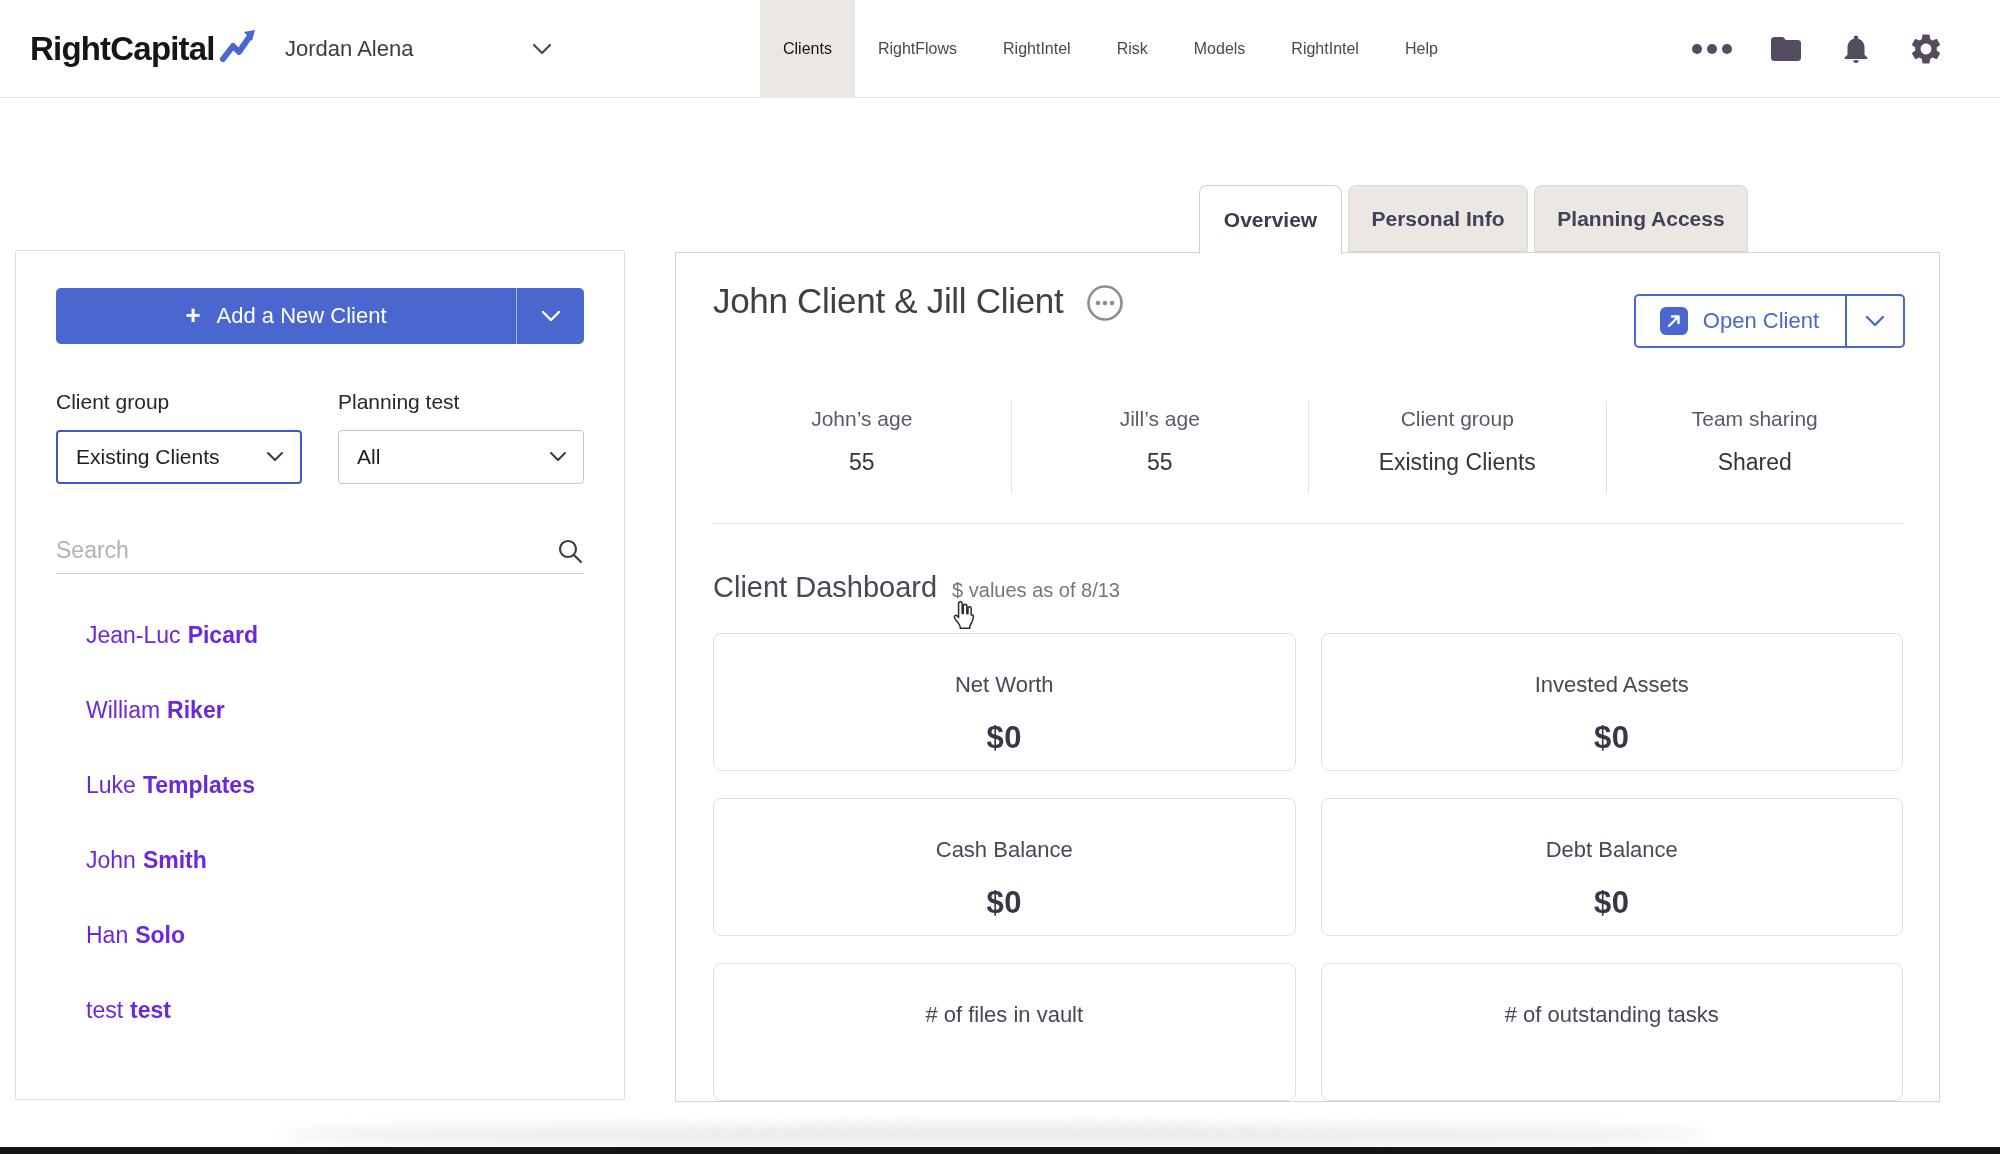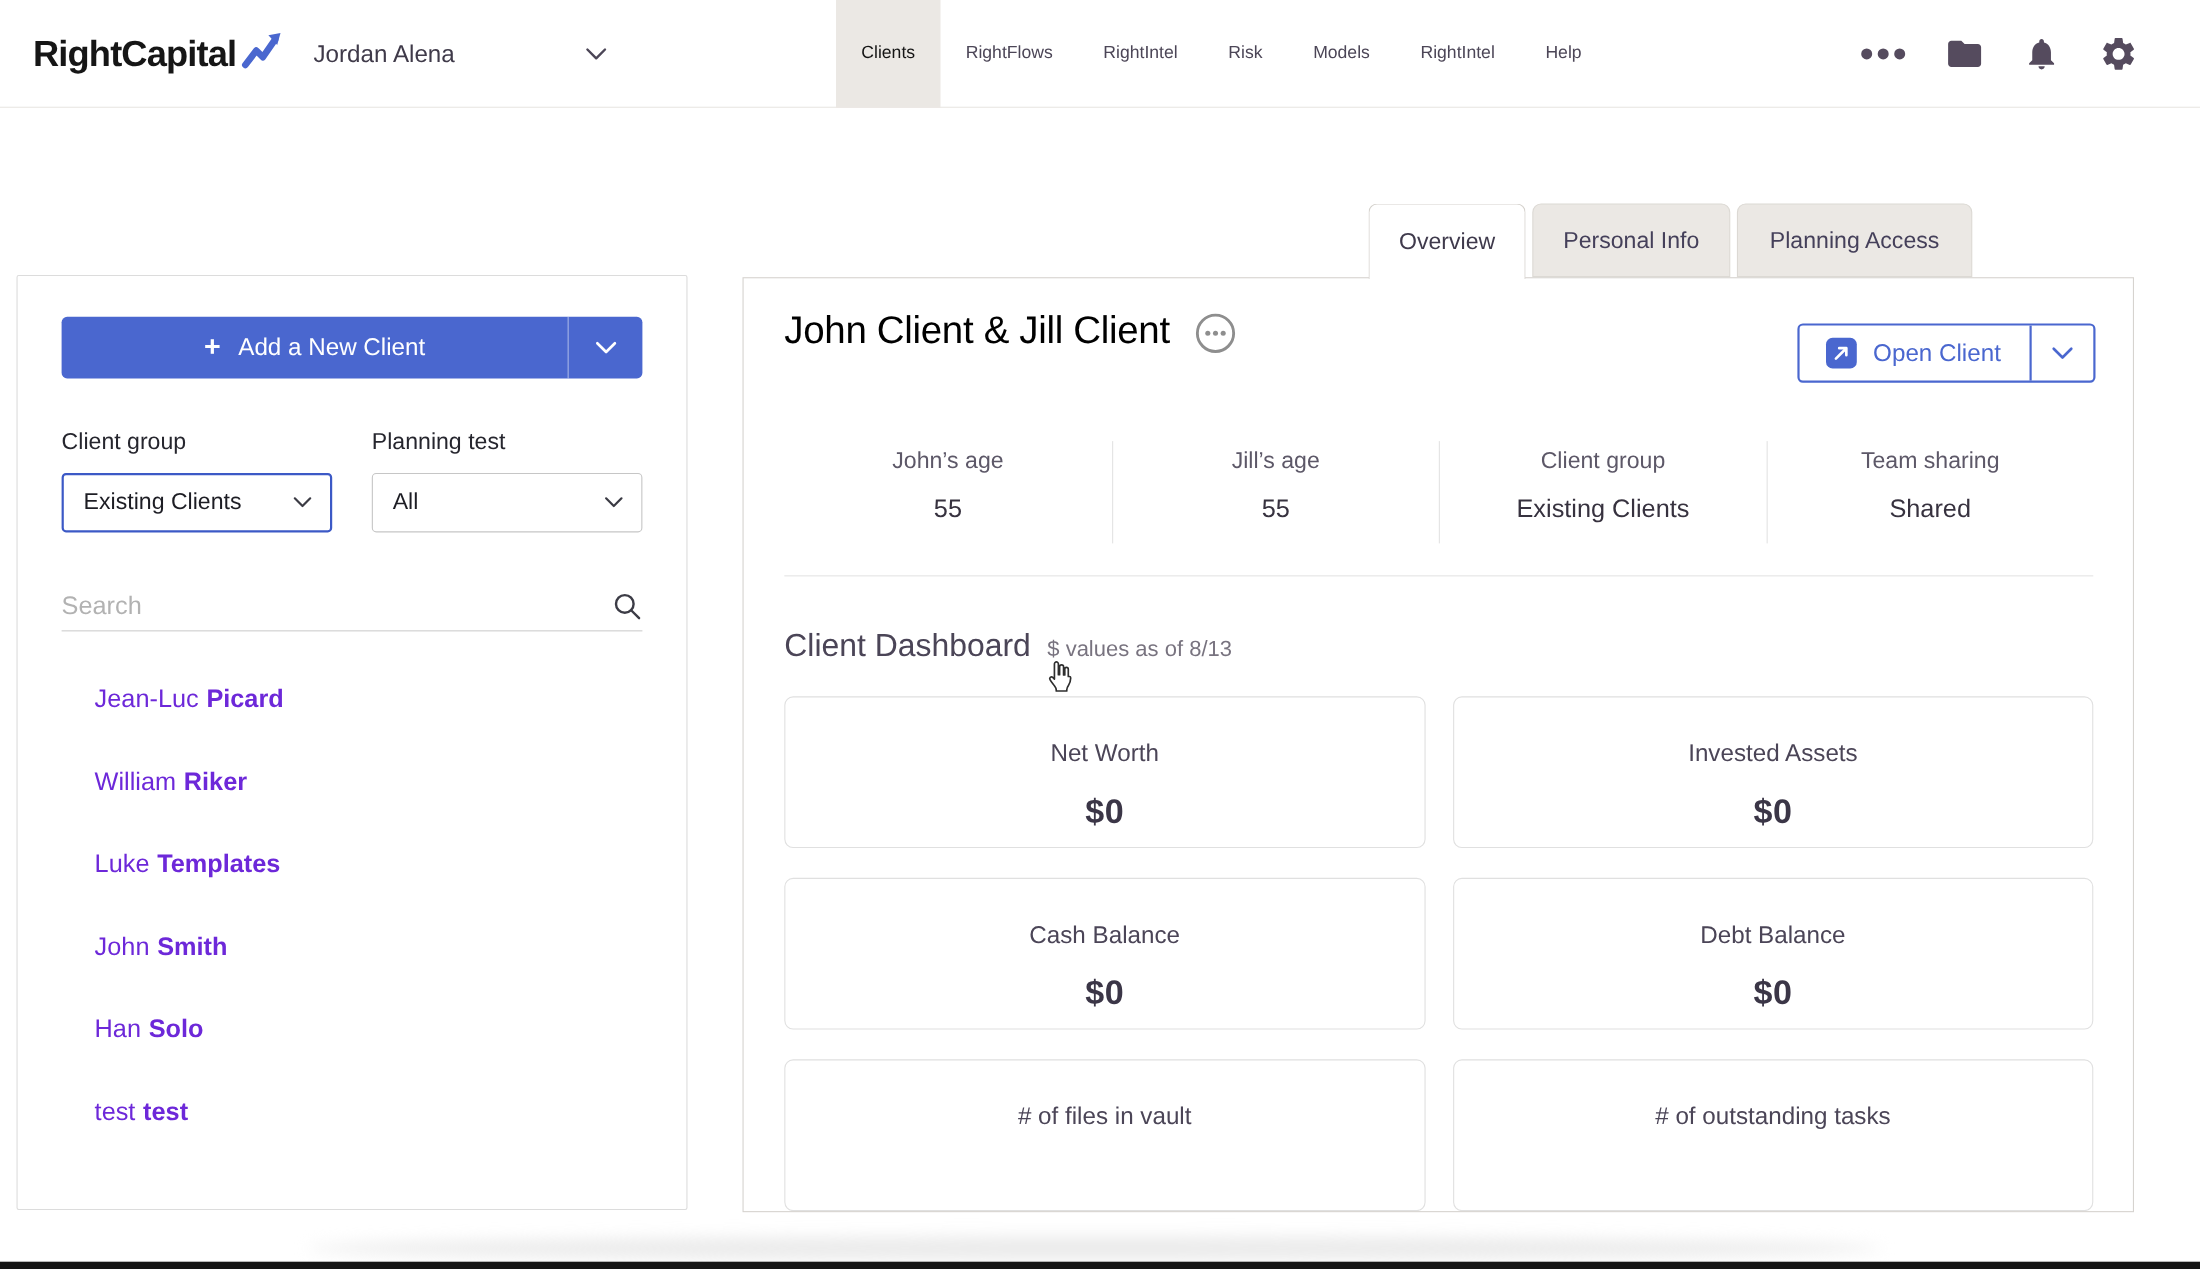--- a/index.html
+++ b/index.html
@@ -33,28 +33,28 @@
   .select.focused { border:2px solid #3c59c6; }
   .select.normal { border:1px solid #c6c6c6; }
   .search-row { margin-top:44px; border-bottom:1px solid #cecece; height:46px; display:flex; align-items:center; justify-content:space-between; }
   .search-input { border:none; outline:none; font-size:23px; color:#333; width:440px; font-family:"Liberation Sans", sans-serif; }
   .search-input::placeholder { color:#b2b2b2; }
   .client-list { margin-top:24px; }
   .client-item { height:75px; display:flex; align-items:center; padding-left:30px; font-size:23px; color:#6d28d9; cursor:pointer; }
   .client-item .last { font-weight:bold; margin-left:7px; }
 
   
-  .tabs { position:absolute; left:1244px; top:185px; height:67px; display:flex; gap:6px; z-index:3; }
+  .tabs { position:absolute; left:1199px; top:185px; height:67px; display:flex; gap:6px; z-index:3;font-weight:bold; }
   .tab { display:flex; align-items:center; justify-content:center; font-size:21px; color:#45405a; background:#ebe8e4; border:1px solid #dcd9d4; border-radius:8px 8px 0 0; cursor:pointer; }
   .tab.active { background:#fff; border-color:#d4d1cc; border-bottom:none; height:69px; color:#3f3a4c; z-index:4; }
 
   
   .main-panel { position:absolute; left:675px; top:252px; width:1265px; height:850px; background:#fff; border:1px solid #d6d3cf; overflow:hidden; z-index:2; }
   .client-title-row { position:absolute; left:37px; top:26px; display:flex; align-items:center; gap:22px; }
-  .client-title { font-size:35px; color:#000000; letter-spacing:-0.3px; }
+  .client-title { font-size:35px; color:#404040; letter-spacing:-0.3px; }
   .circle-ellipsis { cursor:pointer; display:flex; margin-top:4px; }
   .open-btn { position:absolute; right:34px; top:41px; height:54px; display:flex; border:2px solid #4a67cf; border-radius:5px; background:#fff; cursor:pointer; }
   .open-btn-main { display:flex; align-items:center; gap:15px; padding:0 26px 0 24px; }
   .open-btn-label { font-size:22px; color:#4a67cf; }
   .open-icon-box { width:28px; height:28px; background:#4a67cf; border-radius:6px; display:flex; align-items:center; justify-content:center; }
   .open-btn-caret { width:58px; display:flex; align-items:center; justify-content:center; border-left:2px solid #4a67cf; }
 
   .stats { position:absolute; left:37px; right:36px; top:148px; display:grid; grid-template-columns:repeat(4,1fr); }
   .stat { text-align:center; padding:6px 0 18px 0; }
   .stat + .stat { border-left:1px solid #e3e3e3; }

